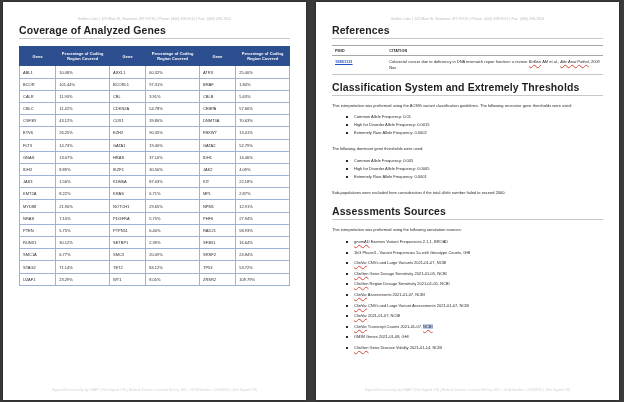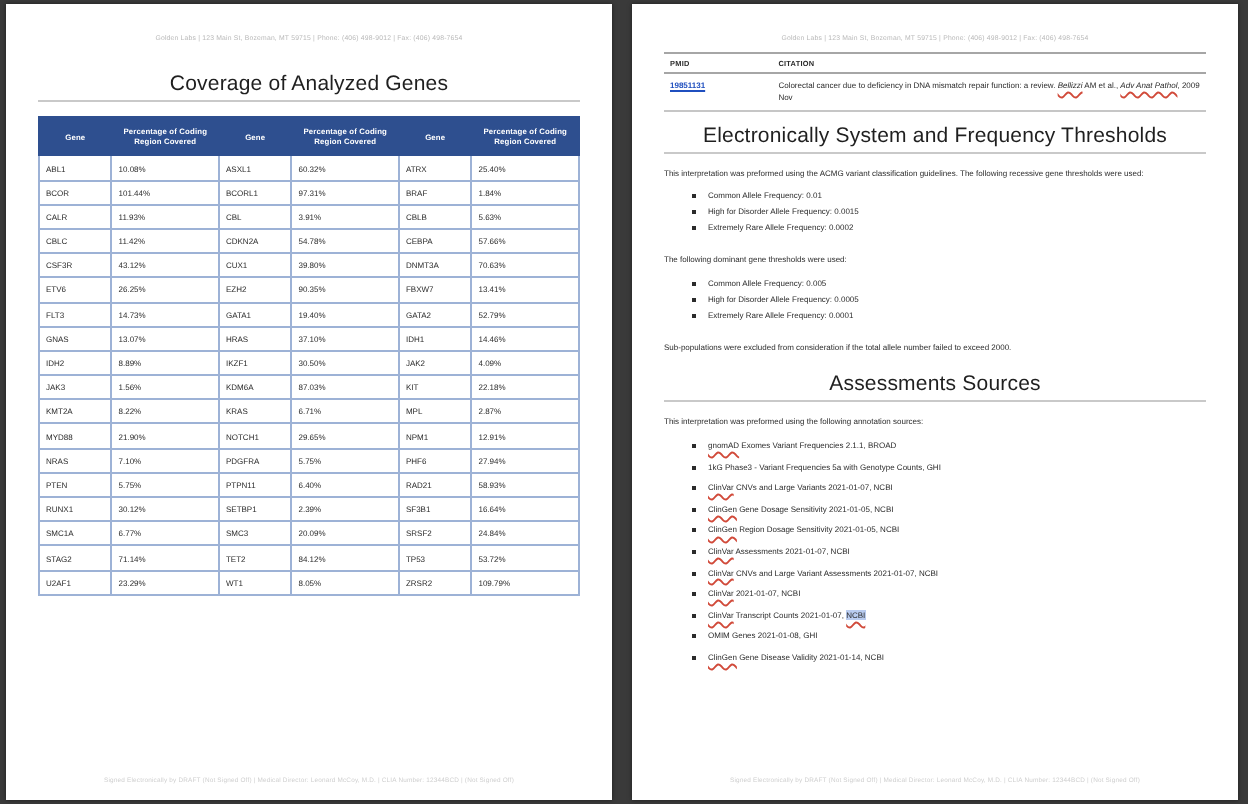--- a/index.html
+++ b/index.html
@@ -43,27 +43,26 @@
     left:16px;right:16px;bottom:8px;
     font-size:3.2px;
     color:#cfcfcf;
     text-align:center;
     letter-spacing:.1px;
     white-space:nowrap;
     overflow:hidden;
   }
   h1.sec-title{
     font-size:10.5px;
-    font-weight:400;
+    font-weight:700;
     color:#1f1f1f;
-    margin:13px 0 3px 0;
+    margin:1px 0 3px 0;
     padding-bottom:2px;
     border-bottom:1px solid #c9c9c9;
     letter-spacing:.1px;
-    text-align:center;
   }
   h1.sec-title.tight{margin-top:6px;}
   
   .cov-wrap{margin-top:4px;}
   table.cov{
     width:100%;
     border-collapse:collapse;
     table-layout:fixed;
   }
   table.cov th{
@@ -363,20 +362,21 @@
           </tbody>
       </table>
     </div>
 
     <div class="page-footer">Signed Electronically by DRAFT (Not Signed Off) | Medical Director: Leonard McCoy, M.D. | CLIA Number: 12344BCD | (Not Signed Off)</div>
   </div>
 
   <div class="page">
     <div class="page-header">Golden Labs | 123 Main St, Bozeman, MT 59715 | Phone: (406) 498-9012 | Fax: (406) 498-7654</div>
 
+    <h1 class="sec-title">References</h1>
 
     <table class="refs">
       <colgroup>
           <col class="pmid">
           <col>
         </colgroup>
       <thead>
           <tr>
         <th>PMID</th>
         <th>CITATION</th>
@@ -387,21 +387,21 @@
           <td>
             <a class="pmid-link" href="#">19851131</a>
           </td>
           <td>
             <span>Colorectal cancer due to deficiency in DNA mismatch repair function: a review. </span><span class="cite-em">Bellizzi</span><span> AM et al., </span><span class="cite-em">Adv Anat Pathol</span><span>, 2009 Nov</span>
           </td>
         </tr>
       </tbody>
     </table>
 
-    <h1 class="sec-title tight">Electronically System and Frequency Thresholds</h1>
+    <h1 class="sec-title tight">Classification System and Extremely Thresholds</h1>
 
     <p class="body">This interpretation was preformed using the ACMG variant classification guidelines. The following recessive gene thresholds were used:</p>
 
     <ul class="bullets" id="recessive-list">
         <li>Common Allele Frequency: 0.01</li>
         <li>High for Disorder Allele Frequency: 0.0015</li>
         <li>Extremely Rare Allele Frequency: 0.0002</li>
       </ul>
 
     <p class="body">The following dominant gene thresholds were used:</p>

